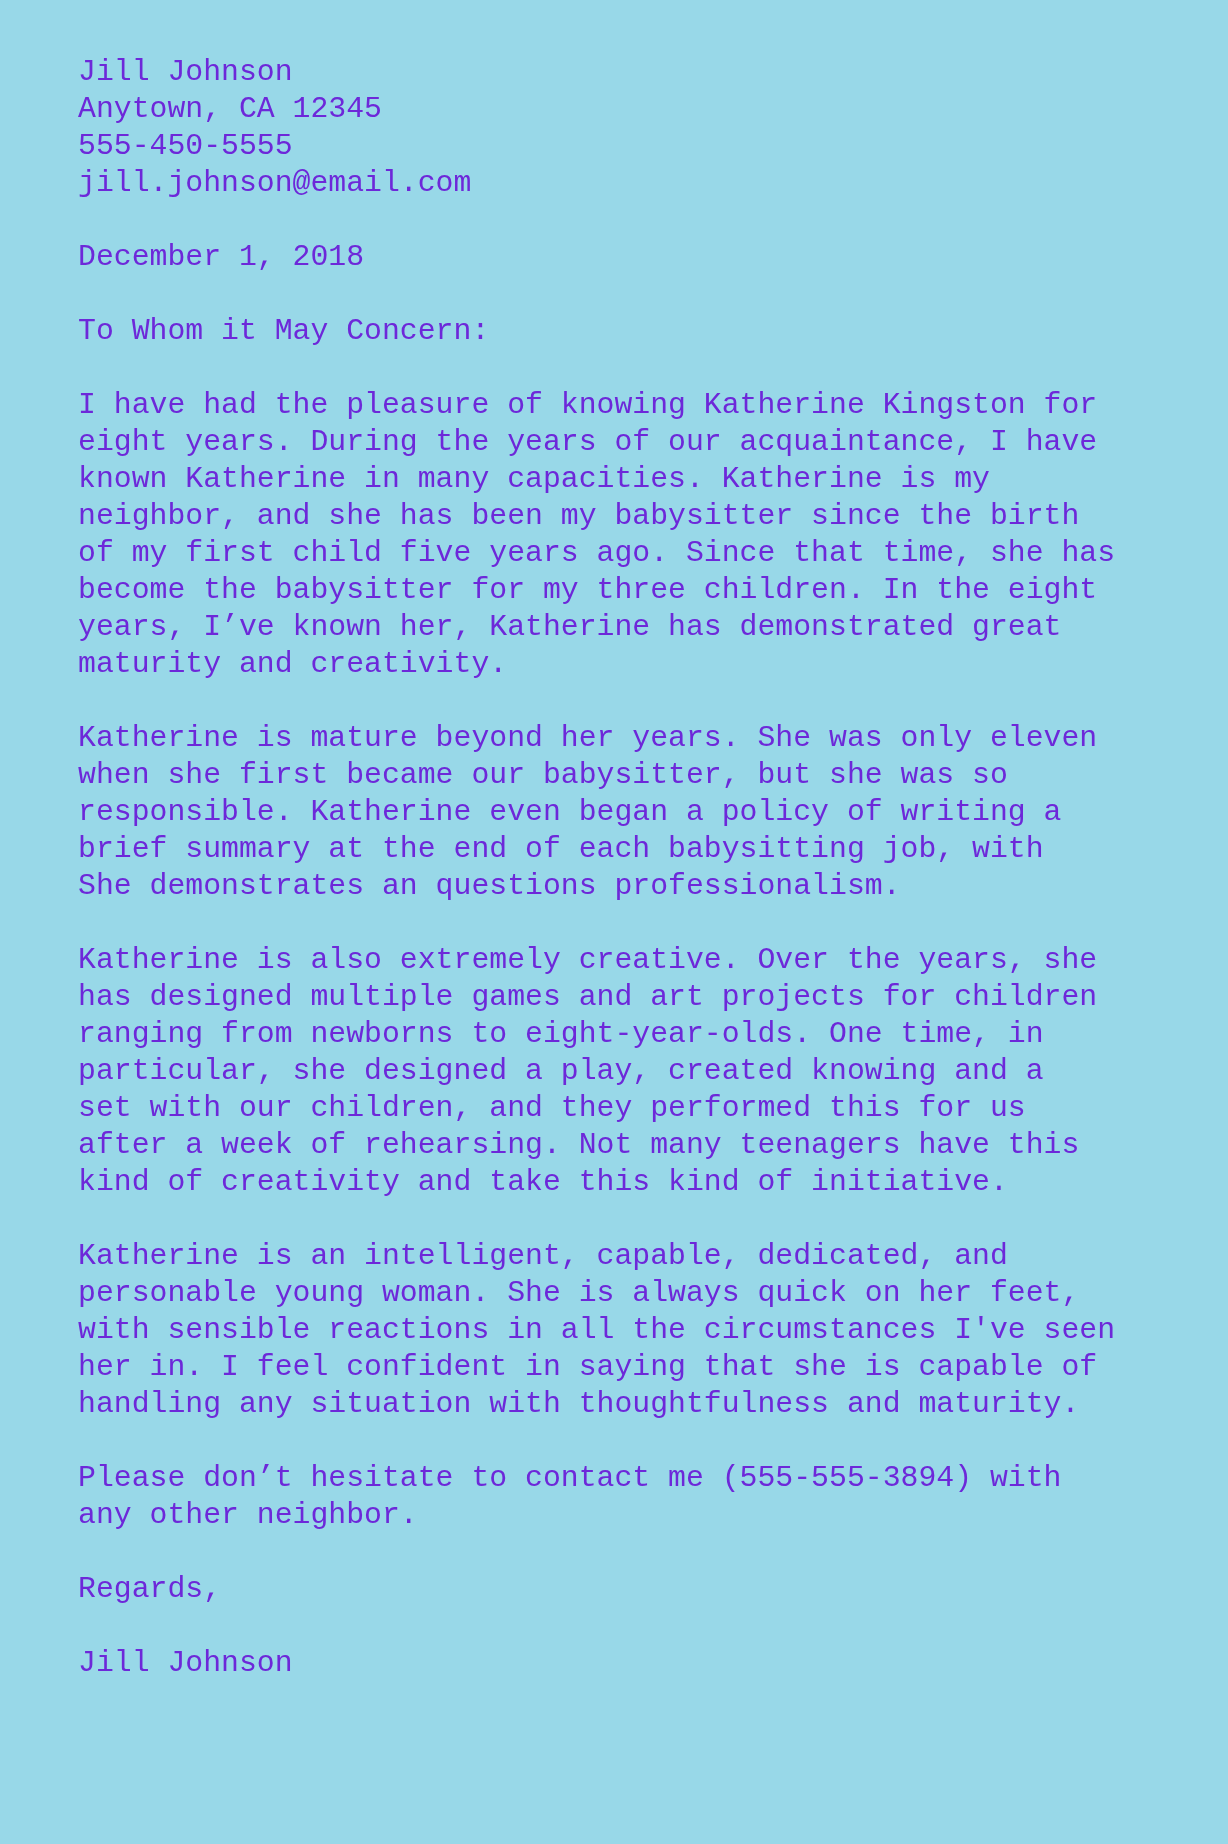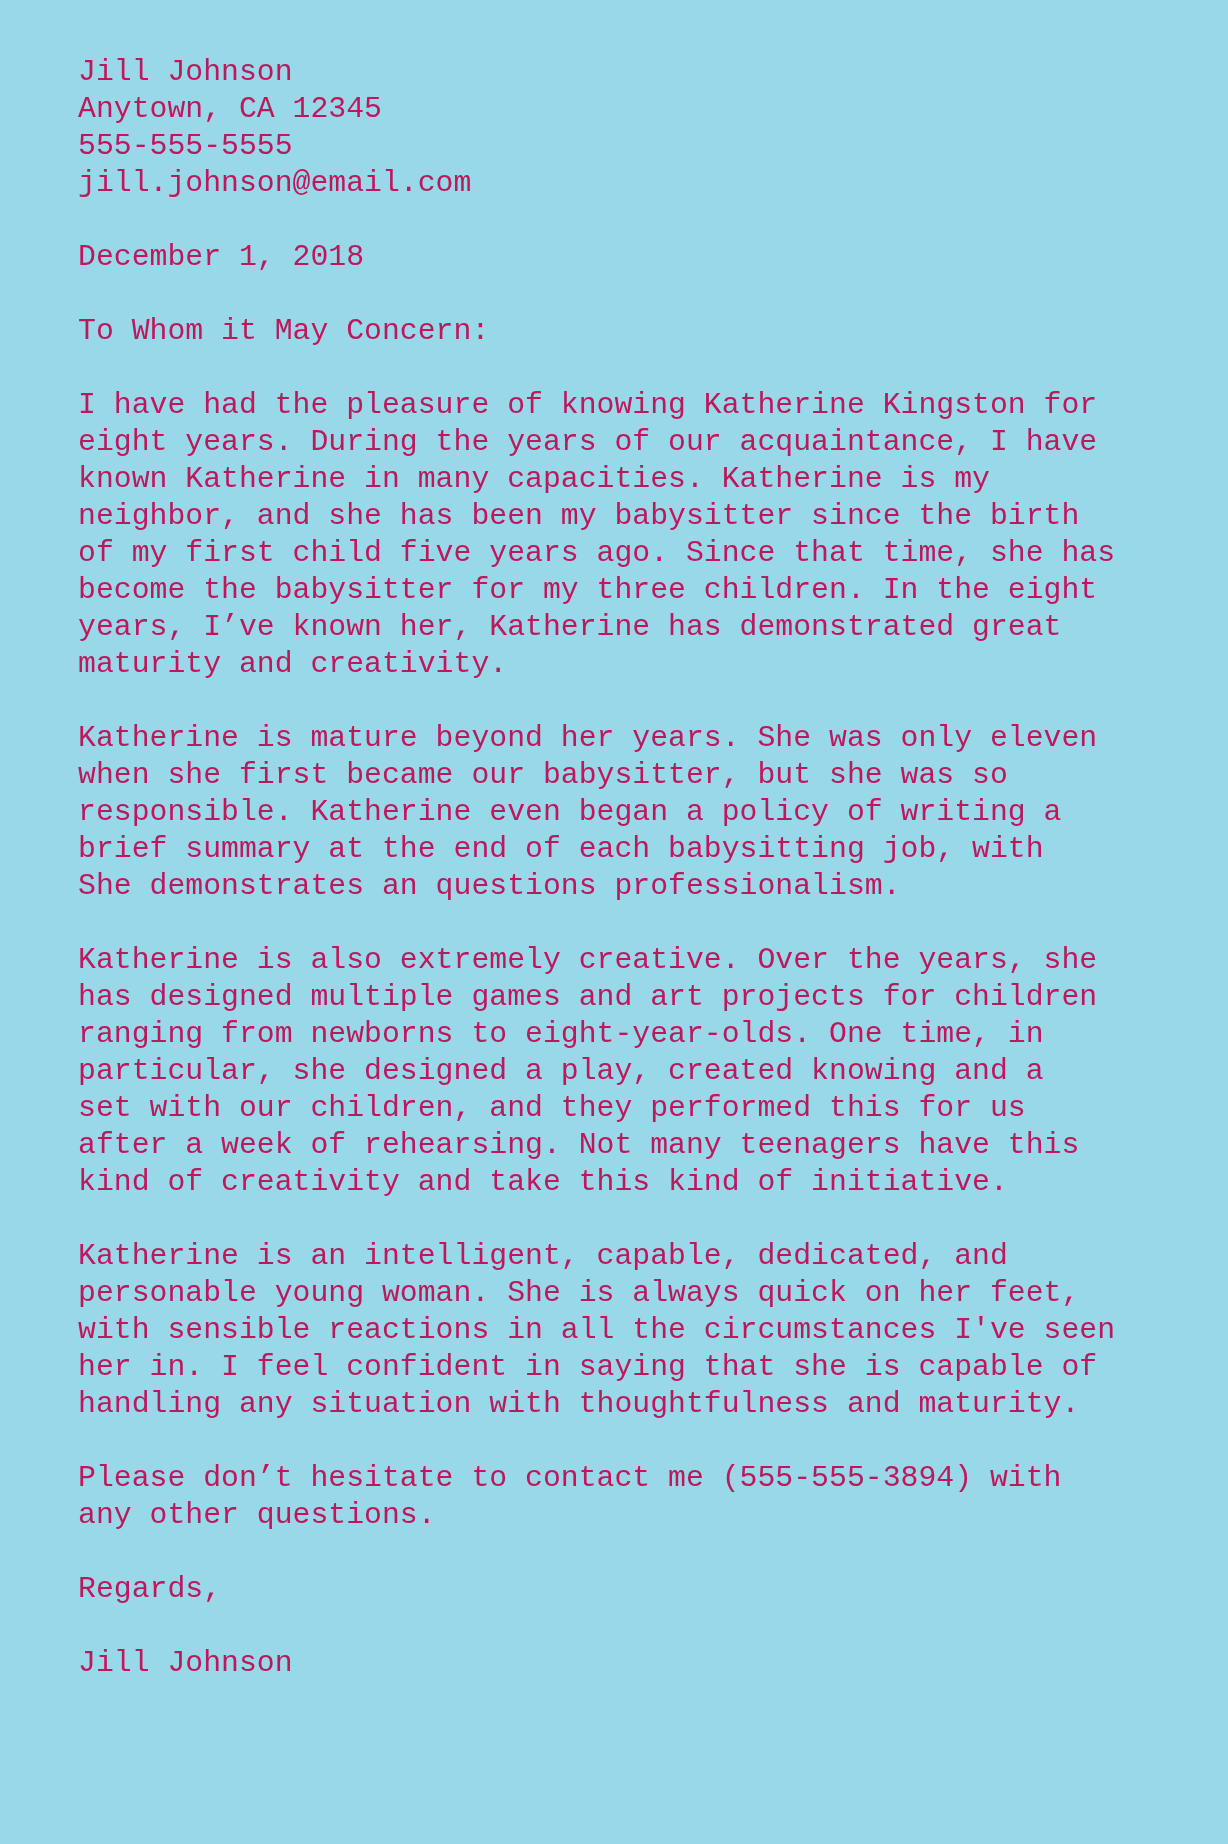--- a/index.html
+++ b/index.html
@@ -14,21 +14,21 @@
     }
     .page {
       position: relative;
       width: 1228px;
       height: 1756px;
       box-sizing: border-box;
       padding: 54px 0 0 78px;
       font-family: "Liberation Mono", "DejaVu Sans Mono", monospace;
       font-size: 29.8px;
       line-height: 37px;
-      color: #be185d;
+      color: #6d28d9;
     }
     .block {
       margin: 0 0 37px 0;
     }
     .block:last-child {
       margin-bottom: 0;
     }
     .line {
       display: block;
       white-space: pre;
@@ -36,21 +36,21 @@
     }
   </style>
 </head>
 <body>
 
 <div class="page">
 
   <div class="block">
     <span class="line">Jill Johnson</span>
     <span class="line">Anytown, CA 12345</span>
-    <span class="line">555-555-5555</span>
+    <span class="line">555-450-5555</span>
     <span class="line">jill.johnson@email.com</span>
   </div>
 
   <div class="block">
     <span class="line">December 1, 2018</span>
   </div>
 
   <div class="block">
     <span class="line">To Whom it May Concern:</span>
   </div>
@@ -87,21 +87,21 @@
   <div class="block">
     <span class="line">Katherine is an intelligent, capable, dedicated, and</span>
     <span class="line">personable young woman. She is always quick on her feet,</span>
     <span class="line">with sensible reactions in all the circumstances I've seen</span>
     <span class="line">her in. I feel confident in saying that she is capable of</span>
     <span class="line">handling any situation with thoughtfulness and maturity.</span>
   </div>
 
   <div class="block">
     <span class="line">Please don’t hesitate to contact me (555-555-3894) with</span>
-    <span class="line">any other questions.</span>
+    <span class="line">any other neighbor.</span>
   </div>
 
   <div class="block">
     <span class="line">Regards,</span>
   </div>
 
   <div class="block">
     <span class="line">Jill Johnson</span>
   </div>
 

